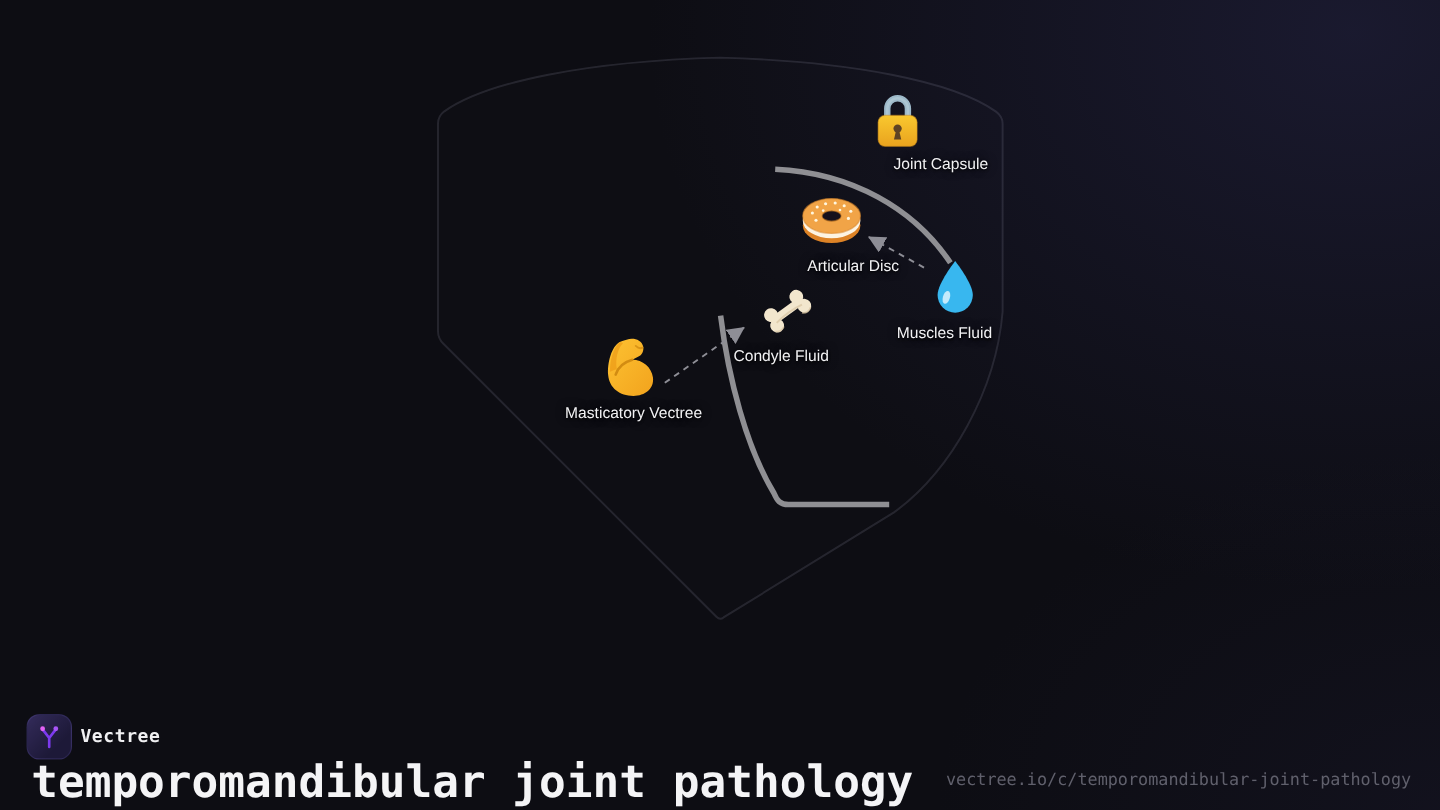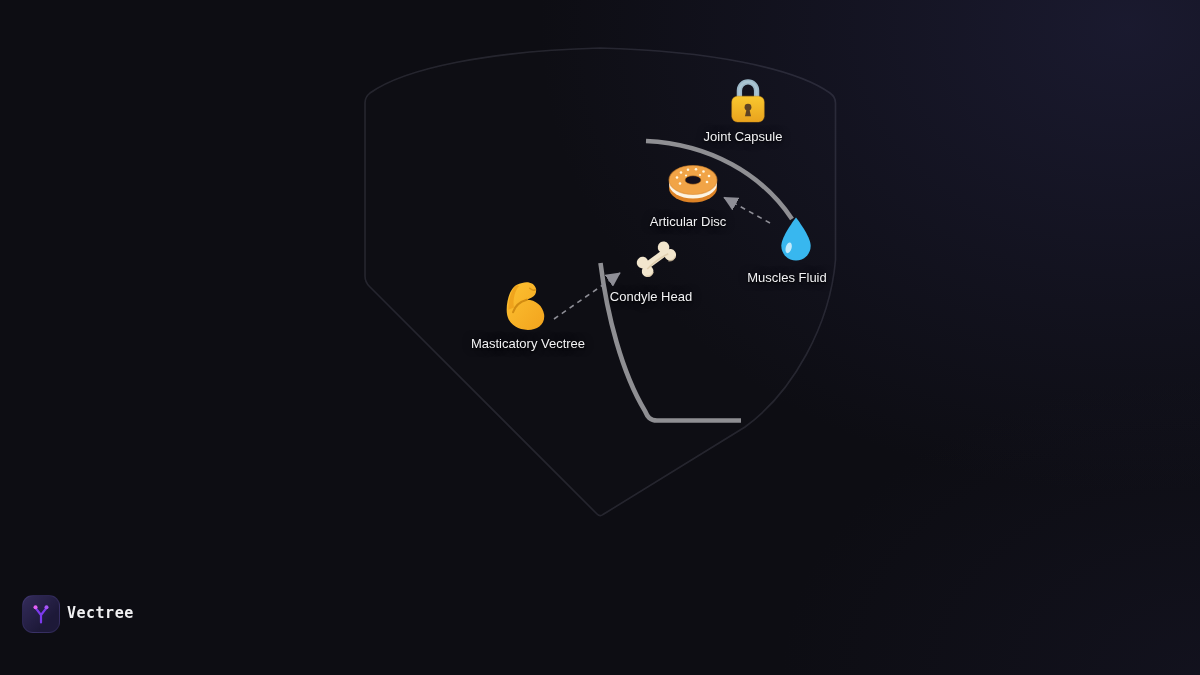--- a/index.html
+++ b/index.html
@@ -13,22 +13,22 @@
   }
   #overlay{position:absolute;left:0;top:0;}
   .node{display:contents;}
   .icon{position:absolute;transform:translate(-50%,-50%);}
   .node-label{
     position:absolute;transform:translate(-50%,-50%);
     color:#f2f2f4;font-size:13px;line-height:16px;white-space:nowrap;
     text-shadow:0 1px 2px rgba(0,0,0,.9), 0 0 8px rgba(0,0,0,.65);
   }
   
-  .ic-capsule {left:748px;top:100px;}  .lb-capsule {left:743px;top:137px;text-align:right;}
-  .ic-disc    {left:693px;top:183px;}  .lb-disc    {left:688px;top:222px;}
+  .ic-capsule {left:748px;top:100px;}  .lb-capsule {left:784px;top:137px;text-align:right;}
+  .ic-disc    {left:693px;top:183px;}  .lb-disc    {left:711px;top:222px;}
   .ic-fluid   {left:796px;top:239px;}  .lb-fluid   {left:787px;top:278px;}
   .ic-condyle {left:656px;top:259px;}  .lb-condyle {left:651px;top:297px;}
   .ic-muscle  {left:525px;top:306px;}  .lb-muscle  {left:528px;top:344px;}
 
   
   #footer{position:absolute;left:0;top:580px;width:1200px;height:115px;}
   #logo{
     position:absolute;left:22px;top:15px;width:38px;height:38px;border-radius:11px;
     background:linear-gradient(135deg,#332b5a 0%,#1d1938 70%);
     border:1px solid rgba(150,130,255,0.12);
@@ -132,21 +132,21 @@
       <g transform="rotate(-36 25 25)">
         <rect x="12" y="21.5" width="26" height="7" fill="#f2e6cd"></rect>
         <circle cx="12" cy="20" r="5.8" fill="#f2e6cd"></circle>
         <circle cx="11" cy="30" r="5.8" fill="#f2e6cd"></circle>
         <circle cx="38" cy="20" r="5.8" fill="#f2e6cd"></circle>
         <circle cx="39" cy="30" r="5.8" fill="#f2e6cd"></circle>
         <path d="M12 28 C20 26.5 30 26.5 38 28" fill="none" stroke="#d8c5a2" stroke-width="1.6" opacity="0.7"></path>
         <path d="M7 33 a5.8 5.8 0 0 0 8 1 M34 33.5 a5.8 5.8 0 0 0 8.5 0.5" fill="none" stroke="#d8c5a2" stroke-width="1.4" opacity="0.7"></path>
       </g>
     </svg>
-    <div class="node-label lb-condyle">Condyle Head</div>
+    <div class="node-label lb-condyle">Condyle Fluid</div>
   </div>
 
   
   <div class="node">
     <svg class="icon ic-muscle" width="44" height="52" viewBox="0 0 46 52">
       <path d="M20 2 C26 0 33 2 34.5 8 C35.2 12 33.5 15.5 30 17 L25 19.5 C34 19.5 41.8 26 43 35 C44.2 45 36 51 26 51 C14 51 5 44 4 33 C3 22 7 8 14 4 C16 3 18 2.5 20 2 Z" fill="url(#armgrad)"></path>
       <path d="M14 4 C8.5 9 5.3 20 5.6 30 L11.5 27.5 C10 19 12.5 9.5 17 5 Z" fill="#ec9c18" opacity="0.75"></path>
       <path d="M25 19.5 C18 21.5 12.5 26 10.5 32.5" fill="none" stroke="#d28c12" stroke-width="2.2" stroke-linecap="round"></path>
       <path d="M28 7.5 C30 9.5 32 10 34 9" fill="none" stroke="#d28c12" stroke-width="1.6" stroke-linecap="round" opacity="0.8"></path>
     </svg>
@@ -156,15 +156,17 @@
   
   <div id="footer">
     <div id="logo">
       <svg width="22" height="22" viewBox="0 0 22 22">
         <path d="M11 19.5 V12 M11 12 L5.5 4.8 M11 12 L16.5 4.8" fill="none" stroke="#7c3aed" stroke-width="2.2" stroke-linecap="round" stroke-linejoin="round"></path>
         <circle cx="5.5" cy="4.3" r="2" fill="#e361f5"></circle>
         <circle cx="16.5" cy="4.3" r="2" fill="#a855f7"></circle>
       </svg>
     </div>
     <div id="brand-name">Vectree</div>
+    <div id="page-title">temporomandibular joint pathology</div>
+    <div id="share-url">vectree.io/c/temporomandibular-joint-pathology</div>
   </div>
 
 </div>
 
 </body></html>

